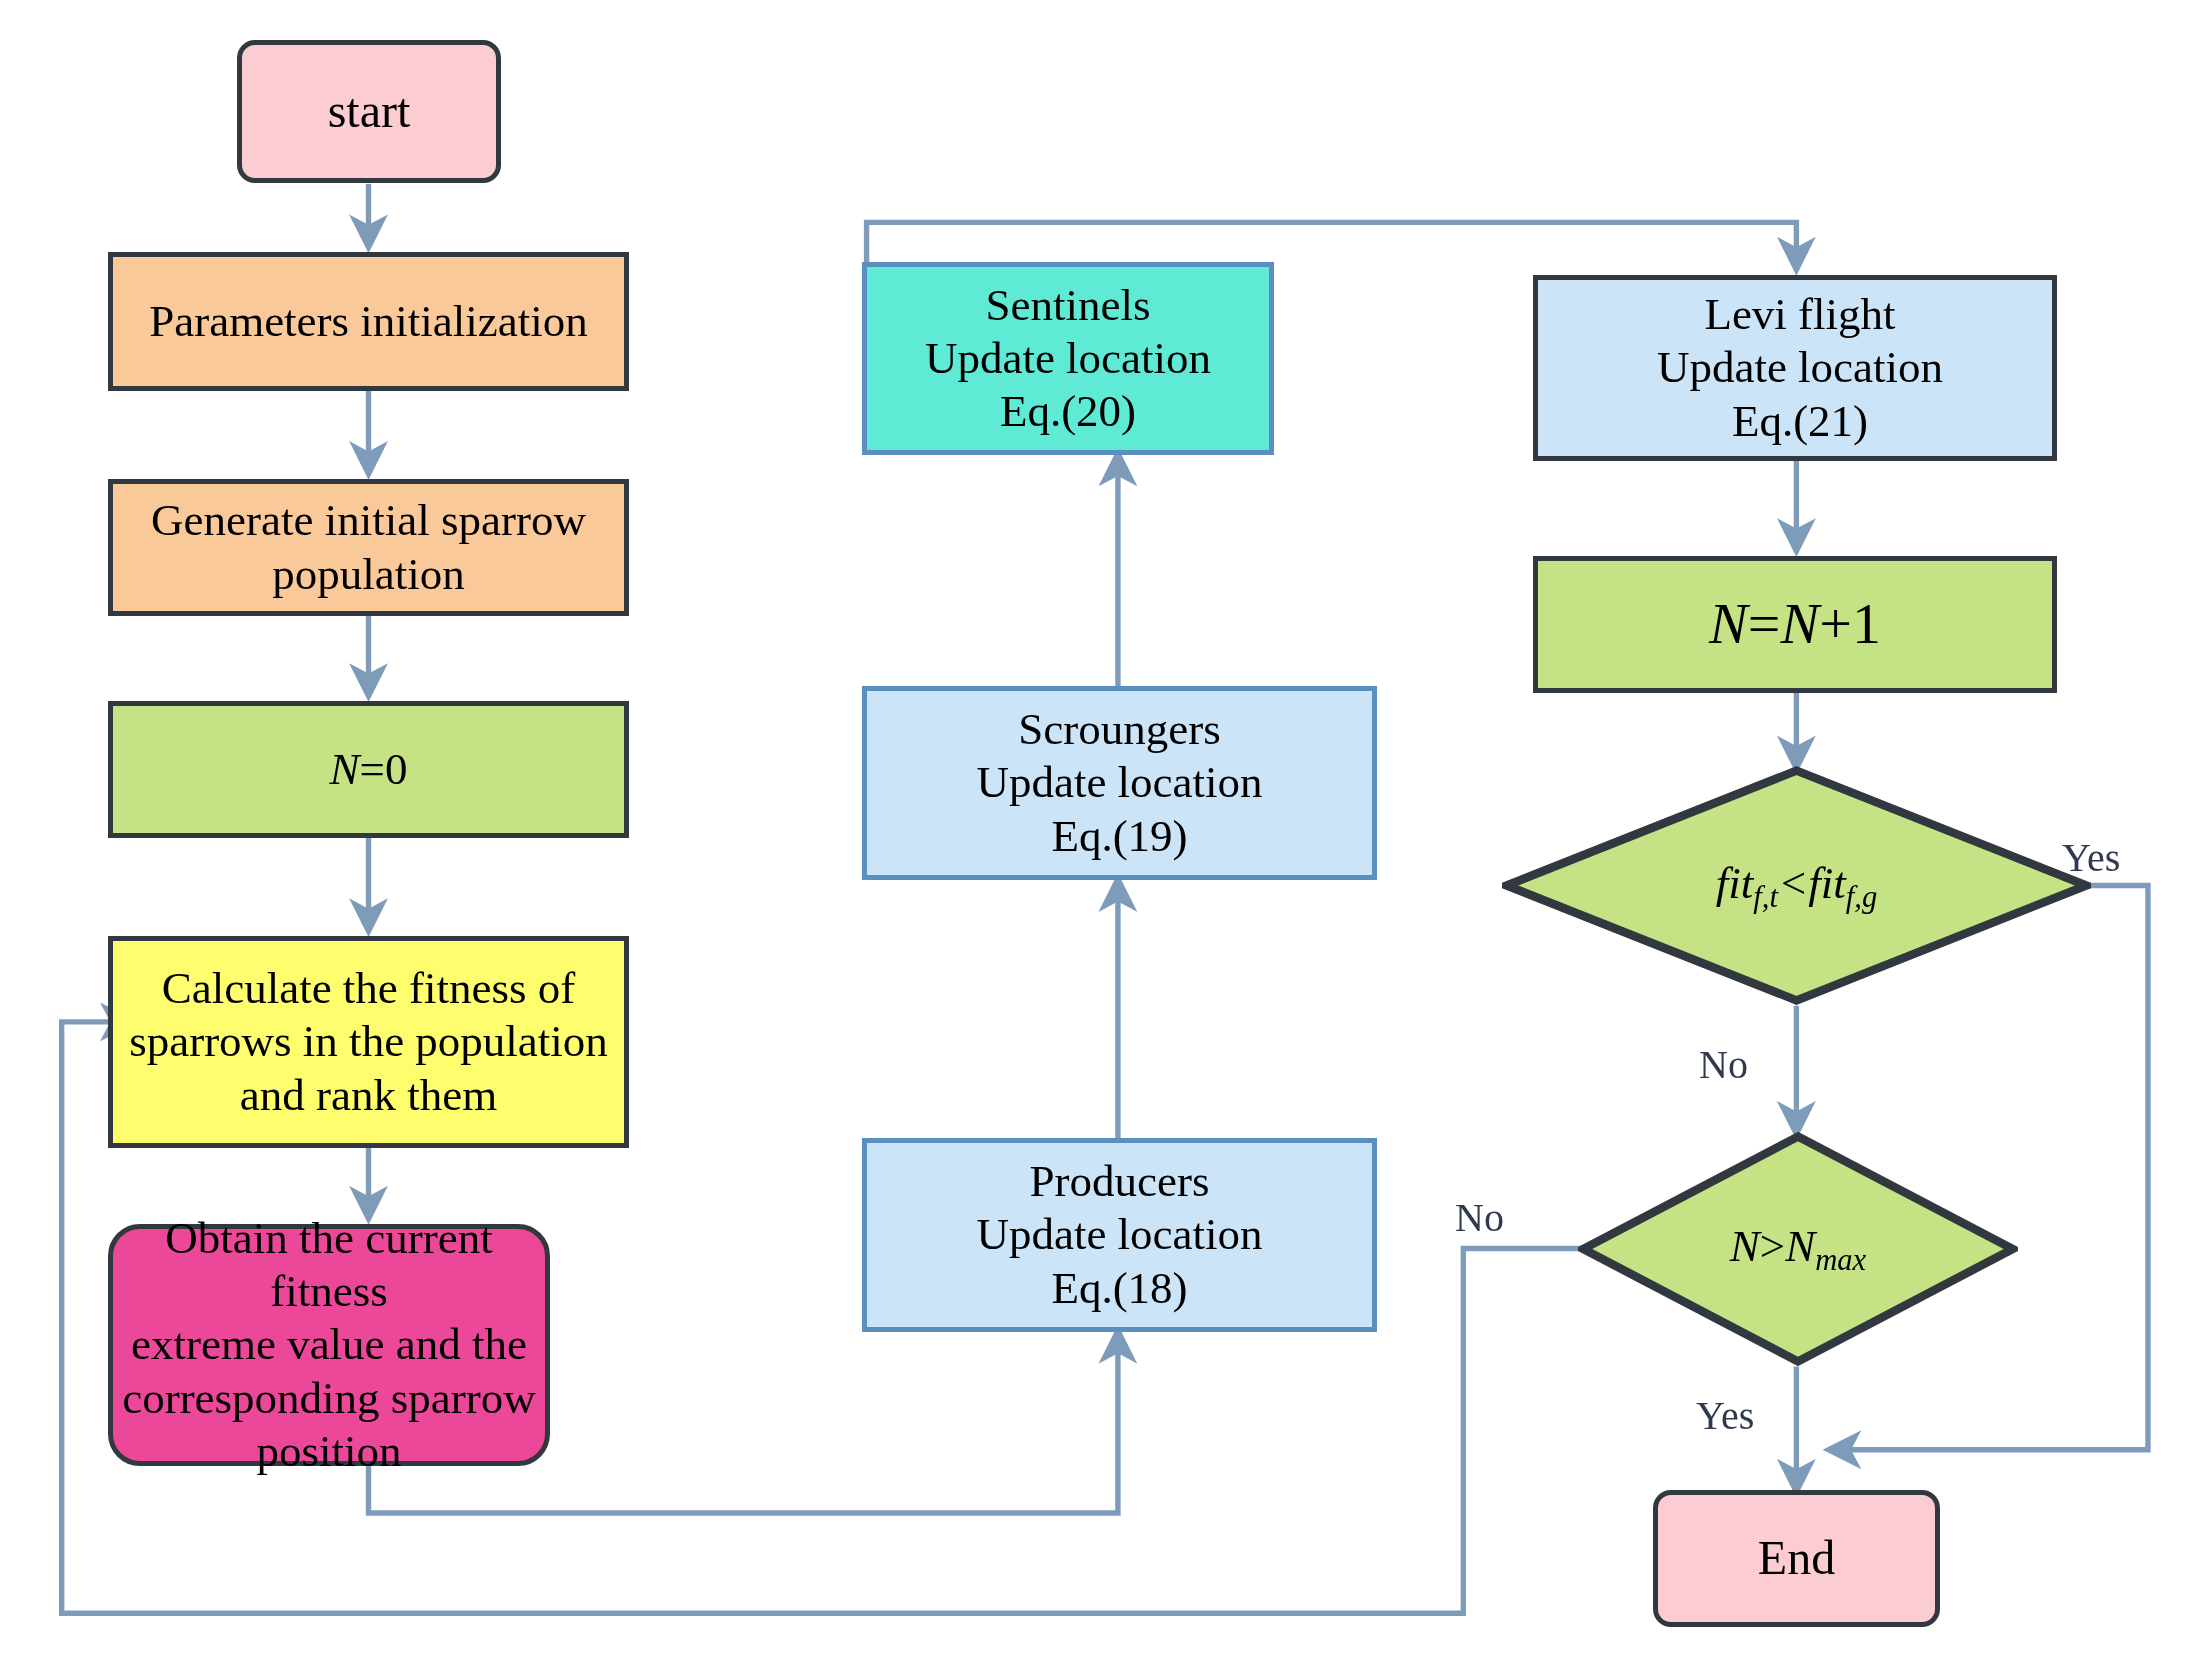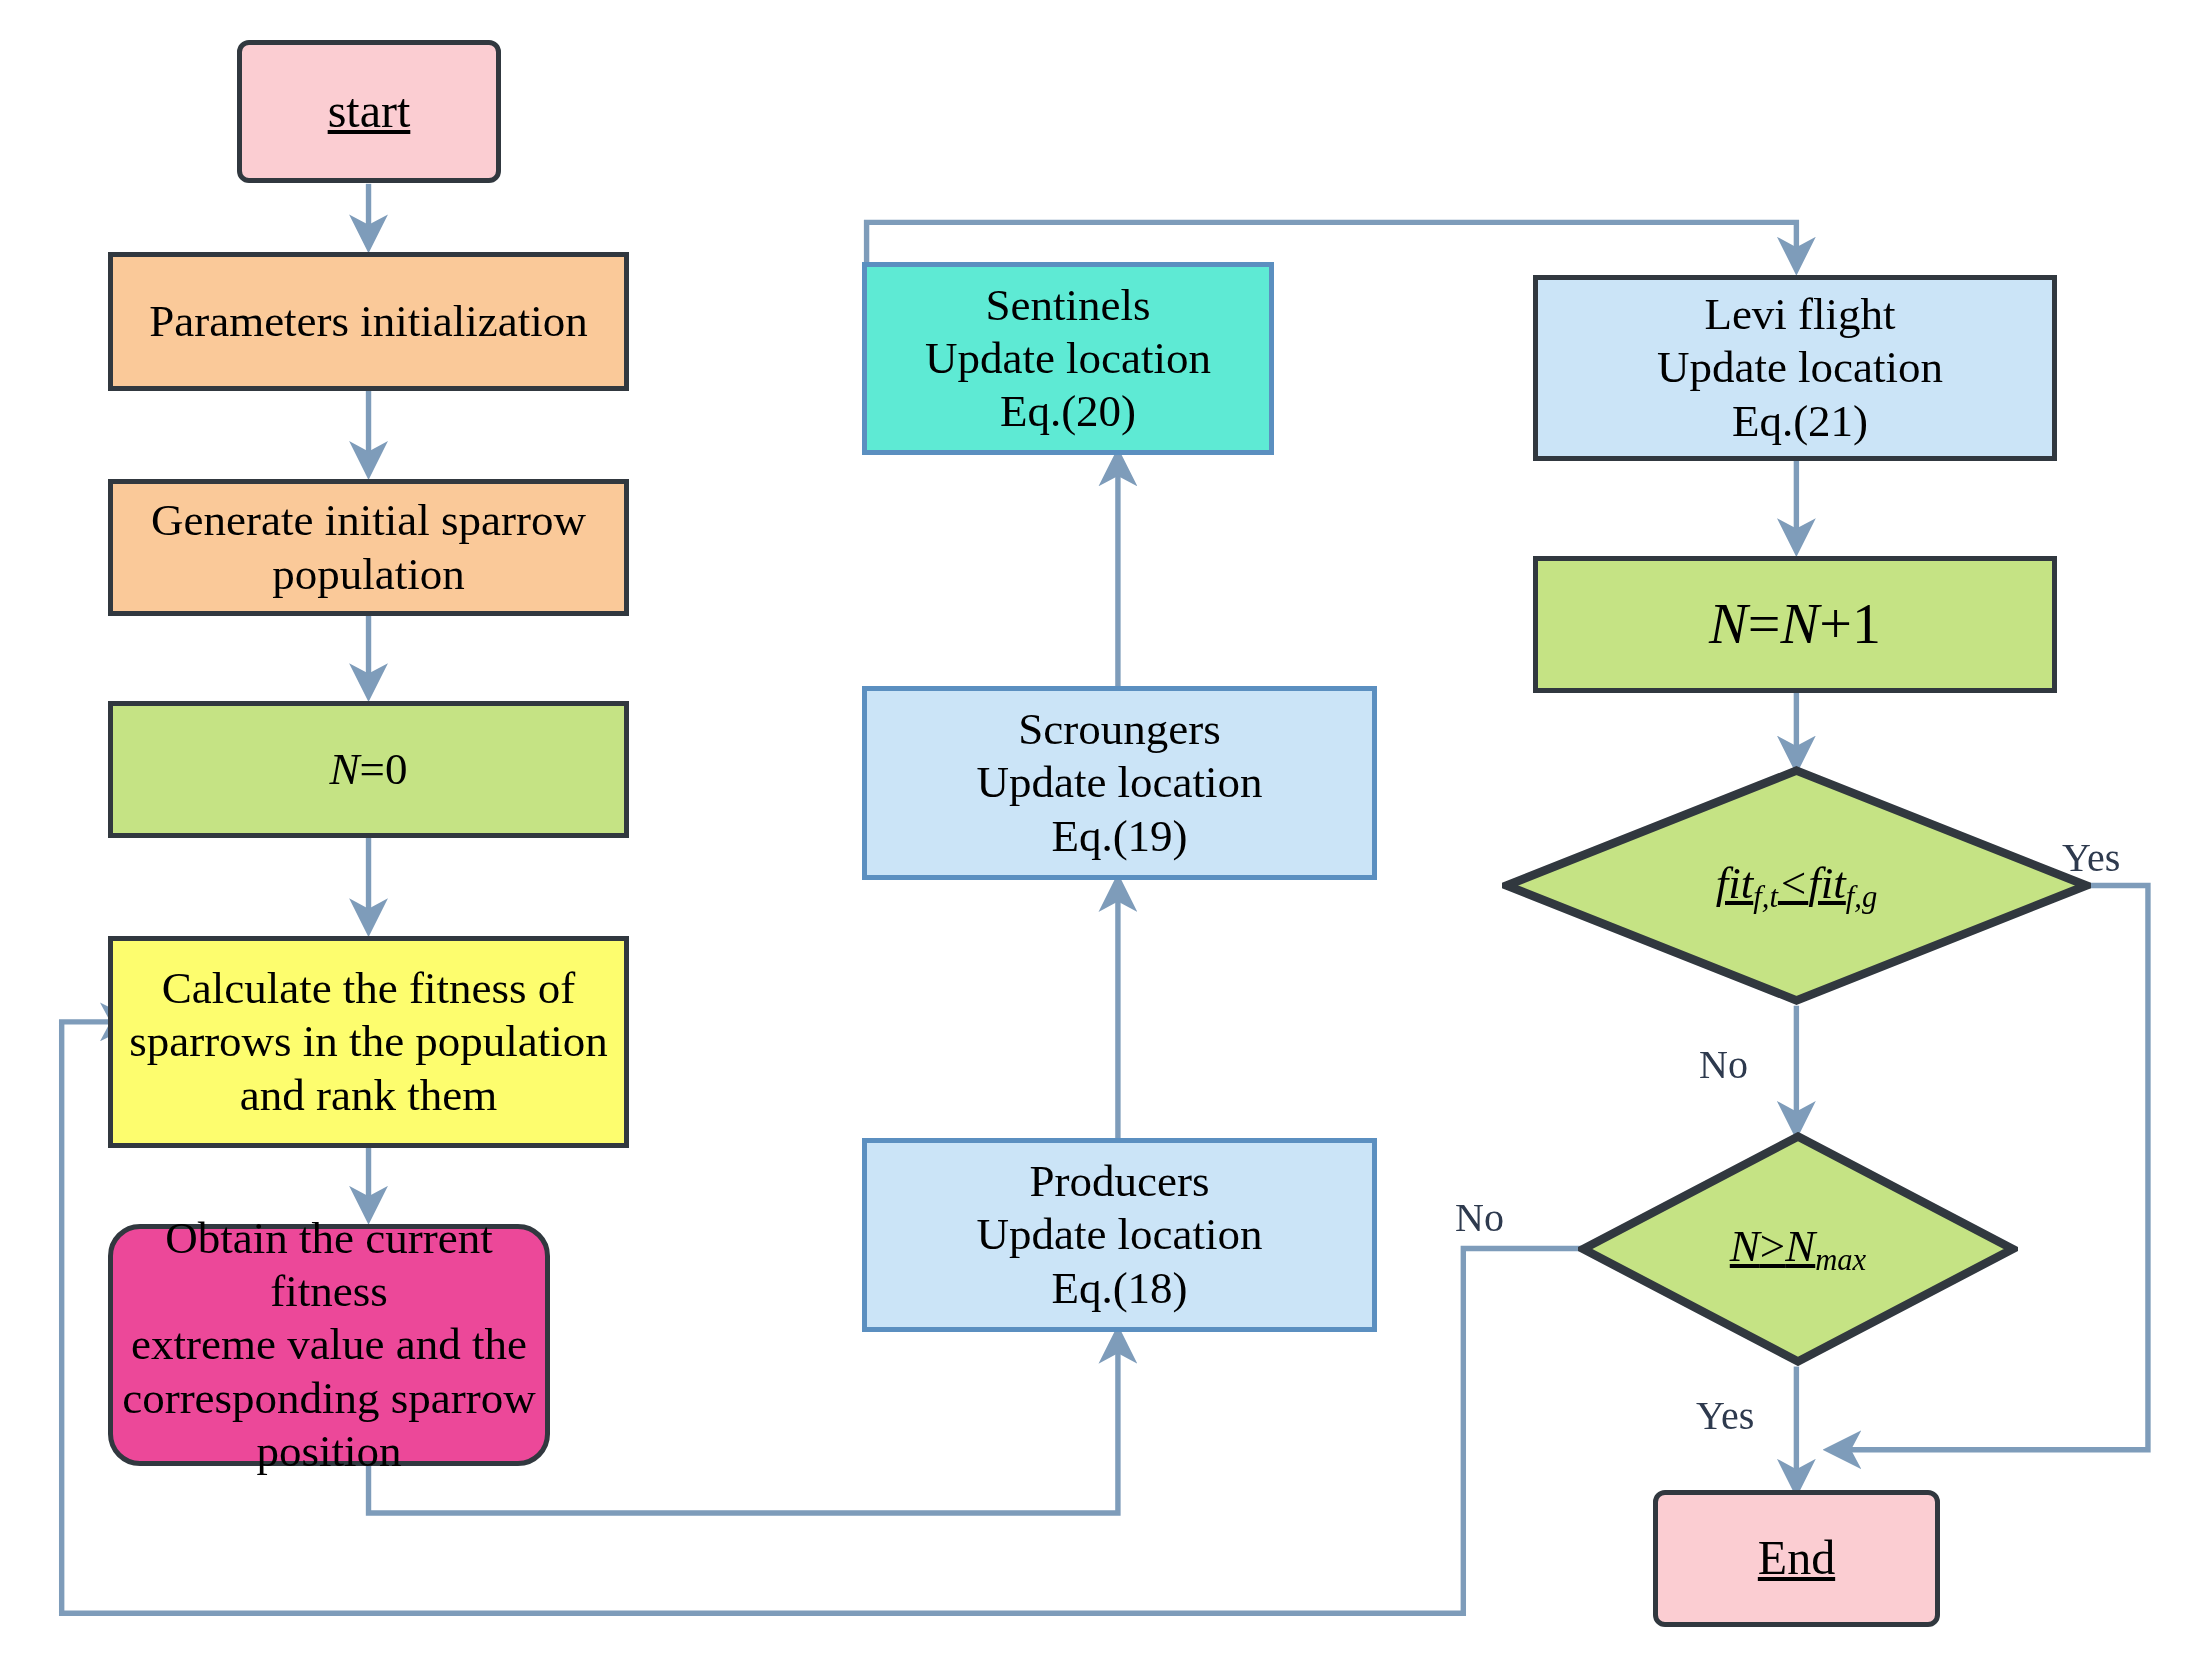--- a/index.html
+++ b/index.html
@@ -43,40 +43,38 @@
   }
   .rect {
     border: 5.4px solid #31383f;
     margin-top: 7px;
   }
   .rect-soft {
     border: 5.4px solid #5b8fc0;
   }
   .terminal {
     border: 5.4px solid #31383f;
-    border-radius: 12px;
-    text-decoration: underline;
+    border-radius: 18px;
   }
   .diamond-wrap {
     position: absolute;
     display: flex;
     align-items: center;
     justify-content: center;
   }
   .diamond-wrap svg {
     position: absolute;
     left: 0; top: 0;
   }
   .diamond-wrap .txt {
     position: relative;
     z-index: 2;
     text-align: left;
     color: #000;
     font-family: "Liberation Serif", "DejaVu Serif", serif;
-    text-decoration: underline;
   }
   .edgelabel {
     position: absolute;
     color: #2e3a4e;
     font-family: "Liberation Serif", "DejaVu Serif", serif;
     font-size: 40px;
     white-space: nowrap;
   }
   i.v { font-style: italic; }
   sub { font-size: 0.68em; font-style: italic; vertical-align: -0.28em; }

